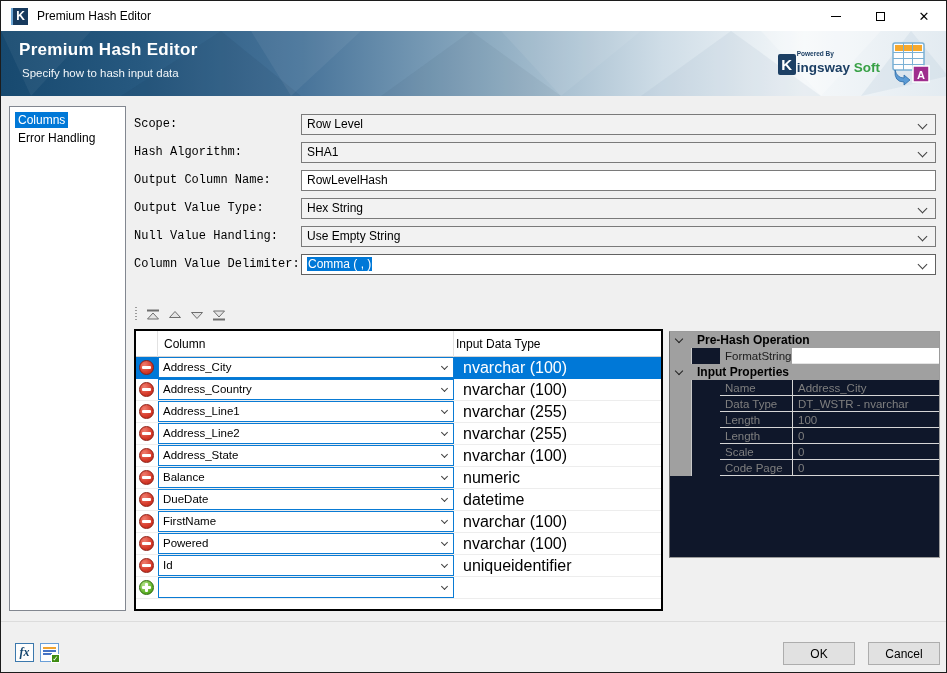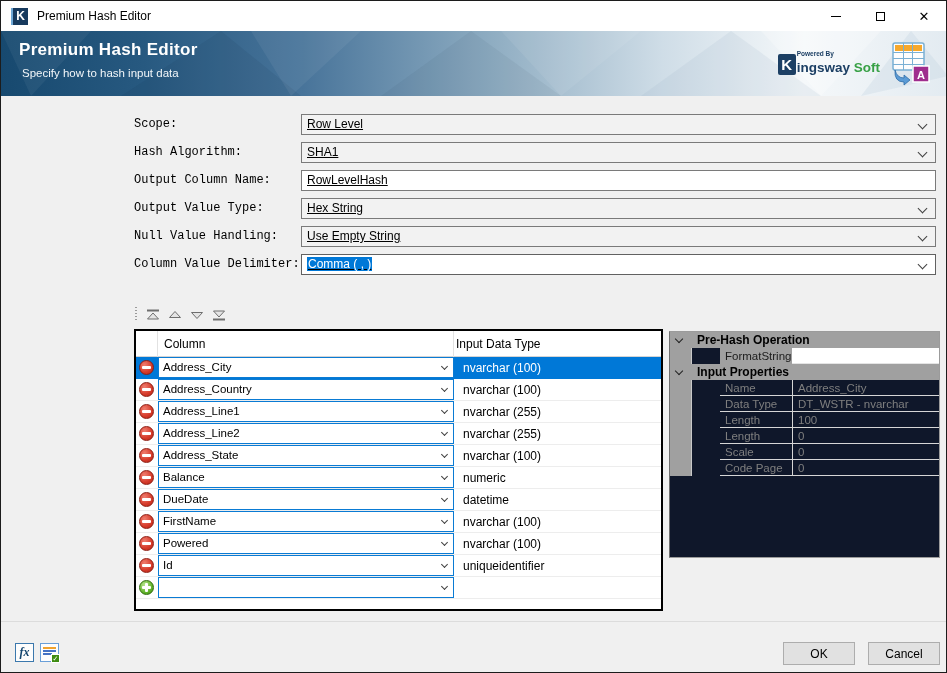--- a/index.html
+++ b/index.html
@@ -32,21 +32,21 @@
   .brand-powered{font-size:6.5px;color:#1c3f64;font-weight:bold;display:block;margin-bottom:1px;}
   .brand-main{font-size:13.5px;font-weight:bold;color:#1c3f64;}
   .brand-soft{color:#37a045;}
   .hdr-icon{position:absolute;right:14px;top:9px;}
   
   .sidebar{position:absolute;left:8px;top:105px;width:117px;height:505px;background:#fff;border:1px solid #828790;padding-top:4px;}
   .side-item{font-size:12px;color:#000;padding:1px 3px;margin:1px 0 1px 5px;display:inline-block;clear:both;float:left;}
   .side-item.sel{background:#0078d7;color:#fff;}
   
   .flabel{position:absolute;left:133px;font-size:12px;color:#000;font-family:Liberation Mono, monospace;}
-  .fctl{position:absolute;left:300px;width:635px;height:21px;font-size:12px;line-height:19px;padding-left:5px;text-decoration:underline;}
+  .fctl{position:absolute;left:300px;width:635px;height:21px;font-size:12px;line-height:19px;padding-left:5px;}
   .combo{background:#f2f2f2;border:1px solid #7a7a7a;}
   .tbox{background:#fff;border:1px solid #7a7a7a;}
   .combo-focus{background:#fff;border:1px solid #616161;}
   .hl{background:#0078d7;color:#fff;padding:0 1px;}
   .chev{position:absolute;right:9px;top:6px;width:7px;height:7px;border-right:1.3px solid #404040;border-bottom:1.3px solid #404040;transform:rotate(45deg);}
   .chev.small{right:6px;top:6px;width:5px;height:5px;}
   
   .gripper{position:absolute;left:134px;top:306px;width:2px;height:15px;
     background:repeating-linear-gradient(180deg,#9a9a9a 0 1px,transparent 1px 3px);}
   .tool-btn{position:absolute;top:304px;width:20px;height:19px;display:flex;align-items:center;justify-content:center;background:transparent;}
@@ -60,21 +60,21 @@
   .grid-row{position:relative;height:22px;border-bottom:1px solid #ededed;}
   .grid-row.selected{background:#0078d7;border-bottom:1px solid #0078d7;}
   .del-btn,.add-btn{position:absolute;left:3px;top:3px;width:15px;height:15px;border-radius:50%;}
   .del-btn{background:radial-gradient(circle at 35% 30%,#ef7d6f,#d53a2a 60%,#b22417);border:1px solid #8f1d12;}
   .del-btn::after{content:"";position:absolute;left:2px;top:5px;width:9px;height:3px;background:#fff;border-radius:1px;}
   .add-btn{background:radial-gradient(circle at 35% 30%,#b7e48e,#63b42c 60%,#3f8c12);border:1px solid #2f6e0c;}
   .add-btn::before{content:"";position:absolute;left:2px;top:5px;width:9px;height:3px;background:#fff;border-radius:1px;}
   .add-btn::after{content:"";position:absolute;left:5px;top:2px;width:3px;height:9px;background:#fff;border-radius:1px;}
   .row-combo{position:absolute;left:22px;top:0px;width:296px;height:21px;background:#fff;border:1px solid #0a7bd4;
     font-size:11.5px;line-height:19px;padding-left:4px;color:#000;}
-  .row-type{position:absolute;left:327px;top:0;height:22px;line-height:22px;font-size:12px;color:#000;}
+  .row-type{position:absolute;left:327px;top:0;height:22px;line-height:22px;font-size:16px;color:#000;}
   .grid-row.selected .row-type{color:#fff;}
   
   .props{position:absolute;left:668px;top:330px;width:271px;height:227px;background:#0f172a;border:1px solid #9b9b9b;border-left:1px solid #6e6e6e;}
   .pgutter{position:absolute;left:0;top:0;width:22px;height:144px;background:#a0a0a0;border-right:1px solid #c8c8c8;}
   .prow-wrap{position:relative;}
   .pcat{position:relative;height:16px;background:#a0a0a0;color:#000;font-weight:bold;font-size:12px;line-height:16px;padding-left:27px;}
   .pcat .pchev{position:absolute;left:6px;top:4px;width:6px;height:6px;border-right:1.5px solid #222;border-bottom:1.5px solid #222;transform:rotate(45deg);}
   .prow{position:relative;height:16px;font-size:11.5px;line-height:16px;color:#7f7f7f;}
   .prow .pname{position:absolute;left:38px;top:0;width:100px;height:16px;padding-left:5px;border-bottom:1px solid #d6d6d6;margin-left:12px;}
   .prow .pval{position:absolute;left:122px;right:0;top:0;height:16px;padding-left:5px;border-left:1px solid #d6d6d6;border-bottom:1px solid #d6d6d6;}
@@ -147,20 +147,24 @@
       <line x1="5" y1="18.5" x2="36" y2="18.5" stroke="#7ab0d4"></line>
       <line x1="5" y1="24.5" x2="36" y2="24.5" stroke="#7ab0d4"></line>
       <line x1="15.5" y1="3" x2="15.5" y2="30" stroke="#7ab0d4"></line>
       <line x1="24.5" y1="3" x2="24.5" y2="30" stroke="#7ab0d4"></line>
       <path d="M7 30 q2 8 9 8 l0 -3 6 5 -6 5 0 -3 q-10 0 -9 -12 z" fill="#5b9bd5" stroke="#2e6da8" stroke-width="0.8"></path>
       <rect x="25" y="26" width="16" height="16" fill="#9f2d8e" stroke="#fff" stroke-width="1.5"></rect>
       <text x="33" y="38.5" text-anchor="middle" font-size="11" font-weight="bold" fill="#fff" font-family="Liberation Sans, sans-serif">A</text>
     </svg>
   </div>
 
+  <div class="sidebar">
+    <span class="side-item sel">Columns</span>
+    <span class="side-item">Error Handling</span>
+  </div>
 
   <div class="flabel" style="top:116px">Scope:</div>
   <div class="fctl combo" style="top:113px">
     <span>Row Level</span><span class="chev"></span>
   </div>
 
   <div class="flabel" style="top:144px">Hash Algorithm:</div>
   <div class="fctl combo" style="top:141px">
     <span>SHA1</span><span class="chev"></span>
   </div>

